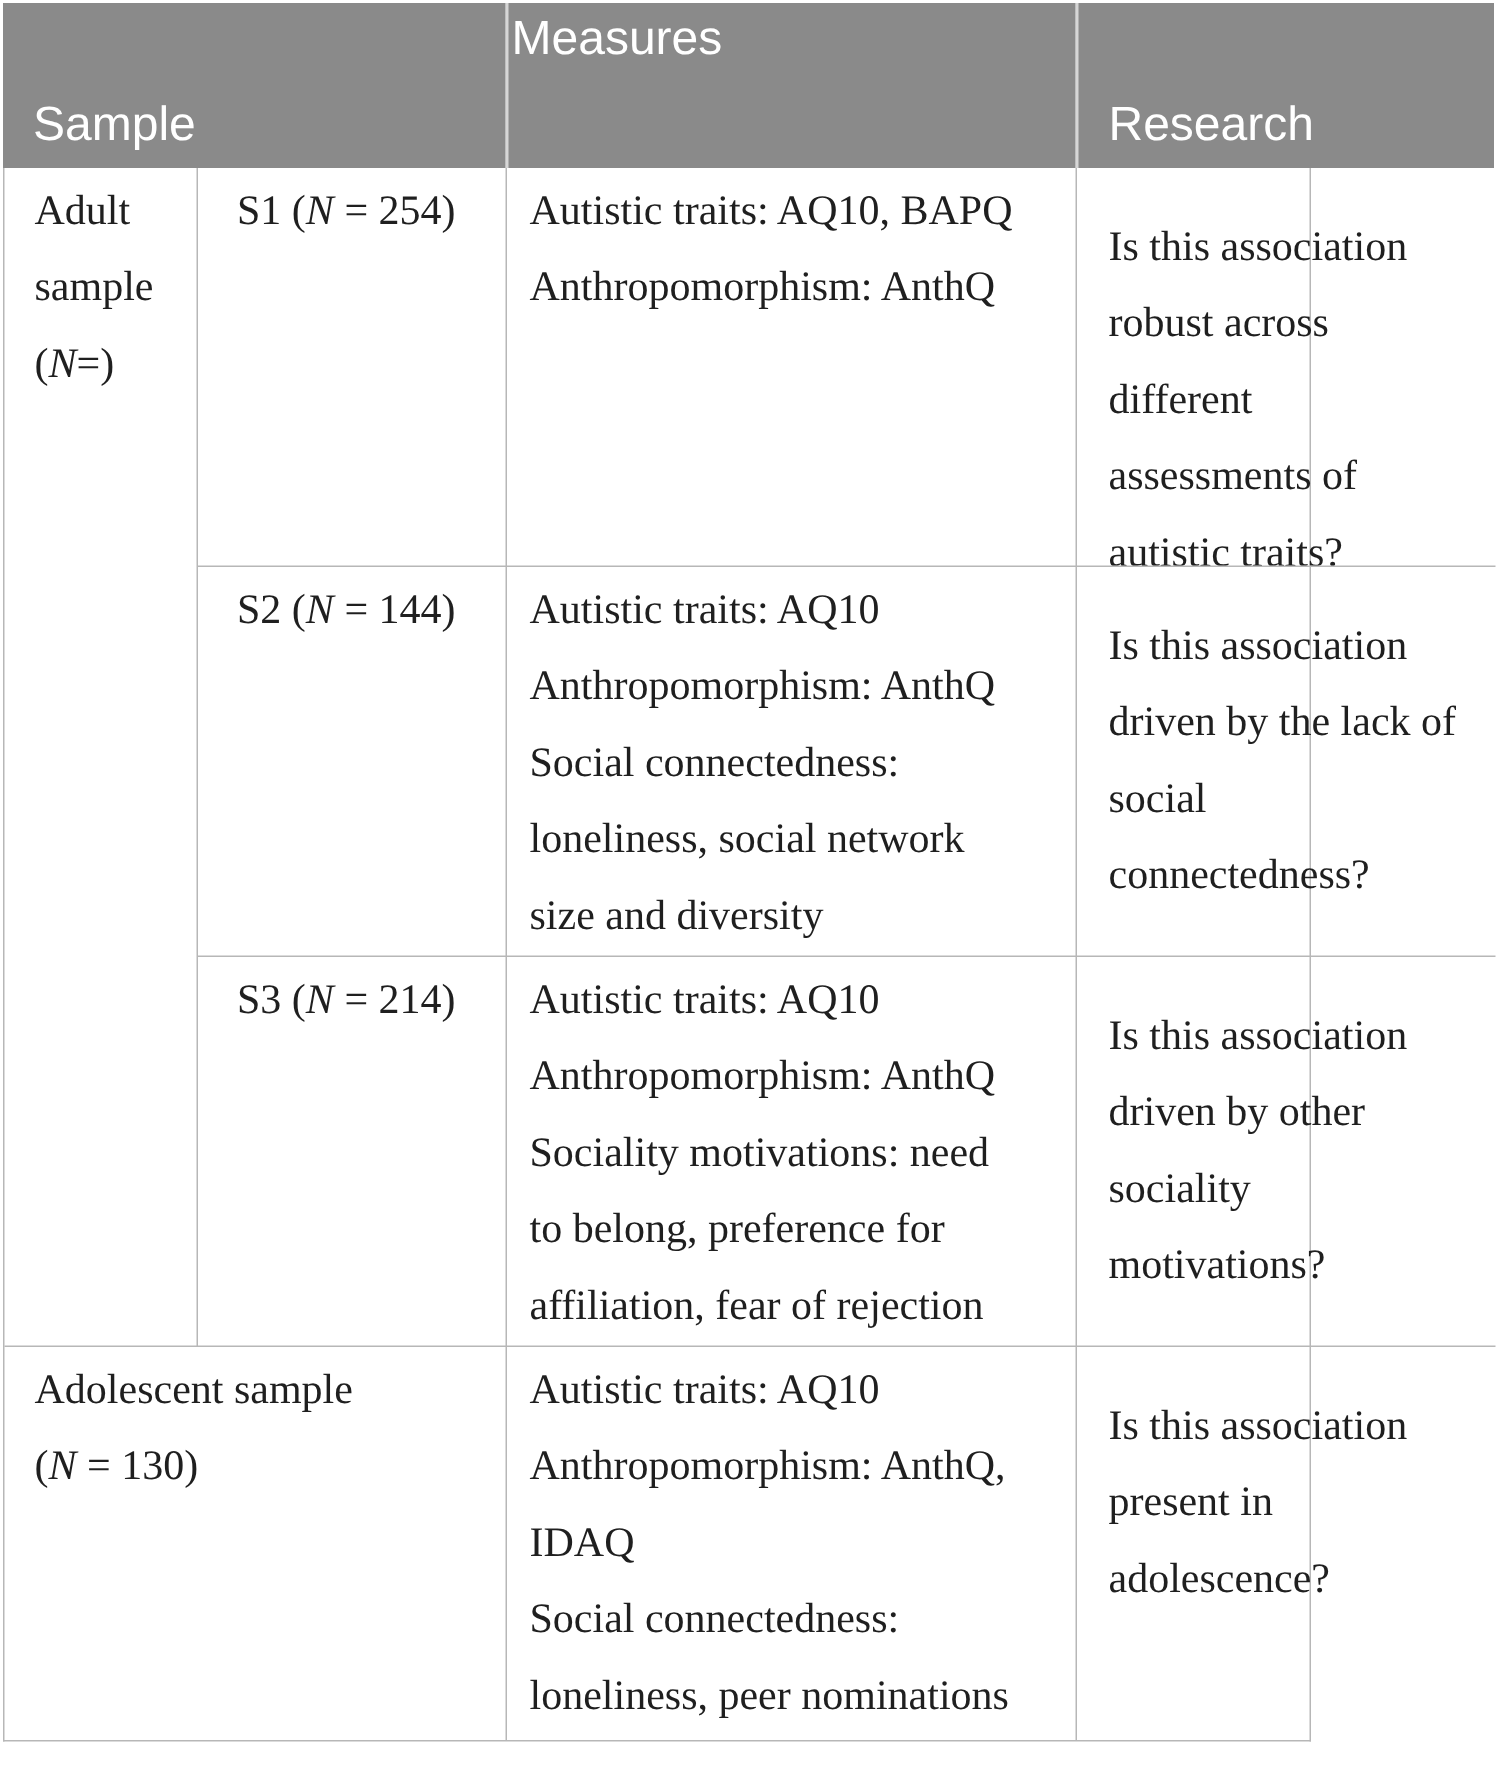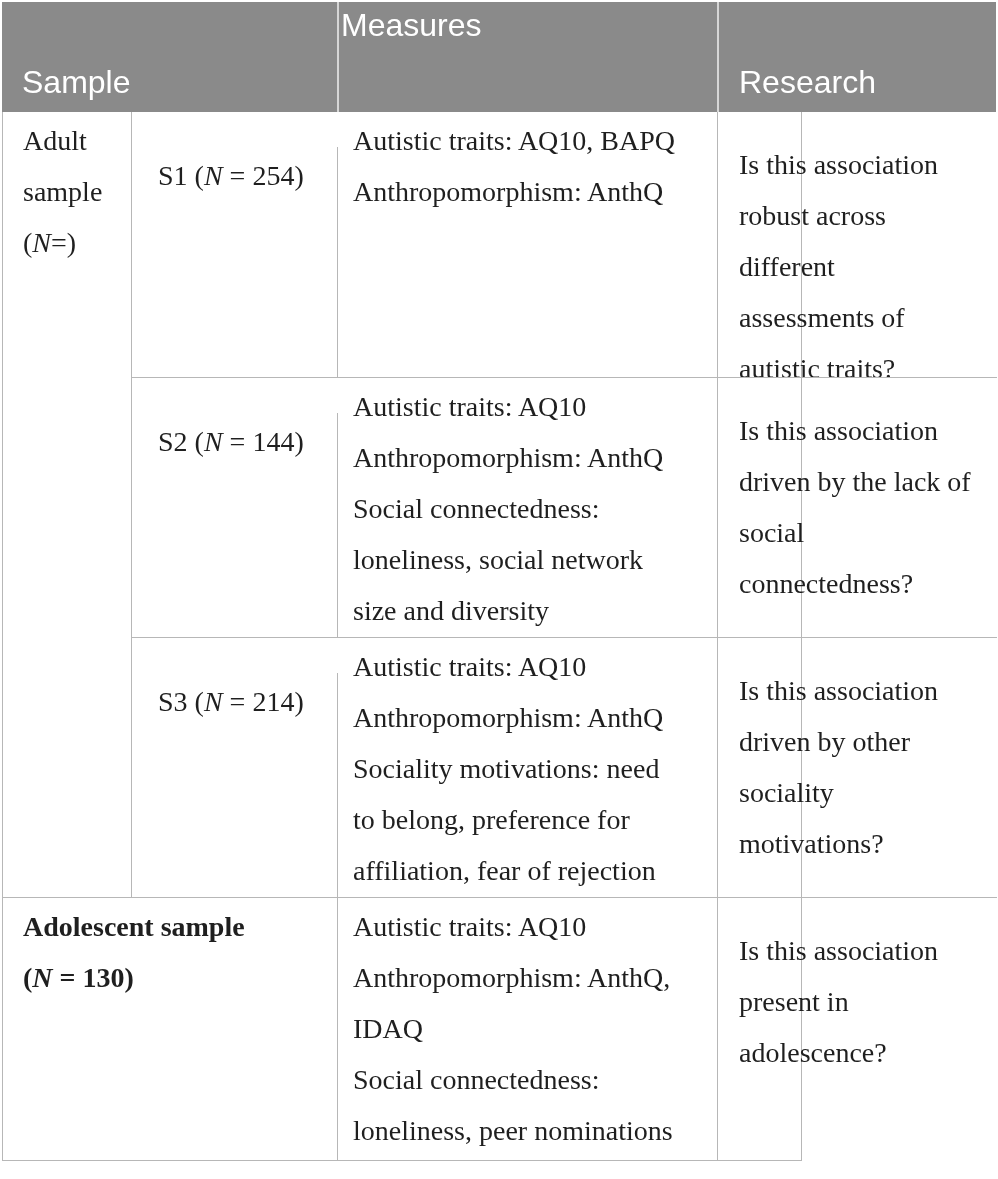--- a/index.html
+++ b/index.html
@@ -46,42 +46,42 @@
   .hcell.h-measures {
     display: flex;
     align-items: flex-start;
     padding: 0 10px 4px 2px;
   }
   
   .tbody {
     display: grid;
     grid-template-columns: 129px 206px 380px 279px;
     grid-template-rows: 266px 260px 260px 262px;
-    width: 800px;
+    width: 872px;
     border: 1px solid var(--border);
     border-top: none;
     background: #ffffff;
   }
   .cell {
     border-right: 1px solid var(--border);
     border-bottom: 1px solid var(--border);
     font-size: 28px;
     line-height: 51px;
     white-space: pre-line;
     padding: 3px 10px 0 15px;
     overflow: hidden;
   }
   .cell.last-col { border-right: none; margin-top: 24px; }
   .cell.last-row { border-bottom: none; }
   .cell.c-label { padding-left: 20px; }
-  .cell.c-slabel { padding-left: 26px; margin-top: 35px; }
+  .cell.c-slabel { padding-left: 26px; }
   .cell.c-question { padding-left: 21px; }
   .nvar { font-style: italic; }
   .cell-adult { grid-column: 1; grid-row: 1 / 4; }
-  .cell-adolescent { grid-column: 1 / 3; grid-row: 4; font-weight: bold; }
+  .cell-adolescent { grid-column: 1 / 3; grid-row: 4; }
 </style>
 </head>
 <body>
 
 <div class="table-wrap">
 
   <div class="thead">
     <div class="hcell h-sample">
       <span>Sample</span>
     </div>

